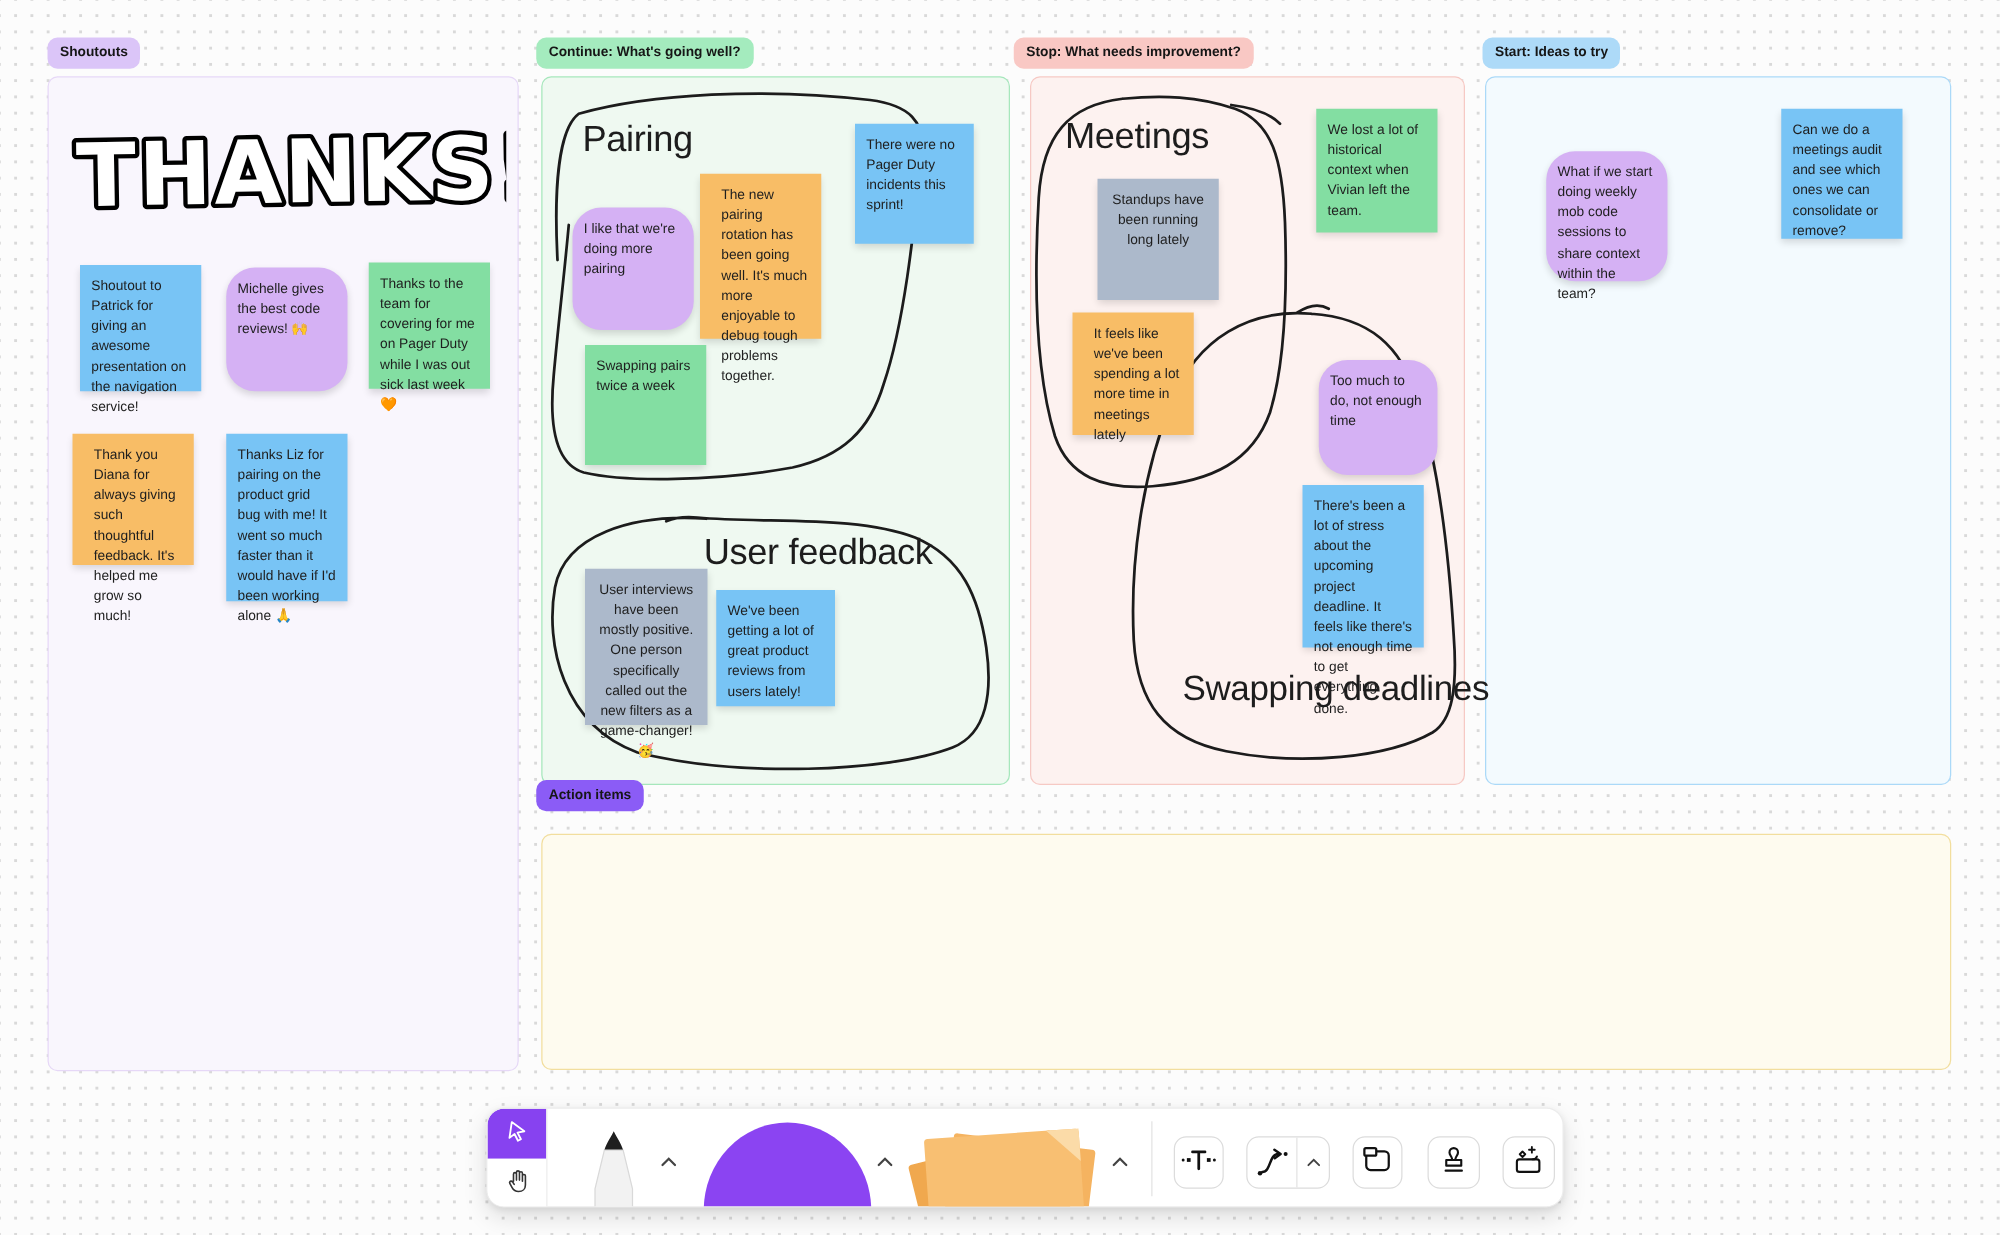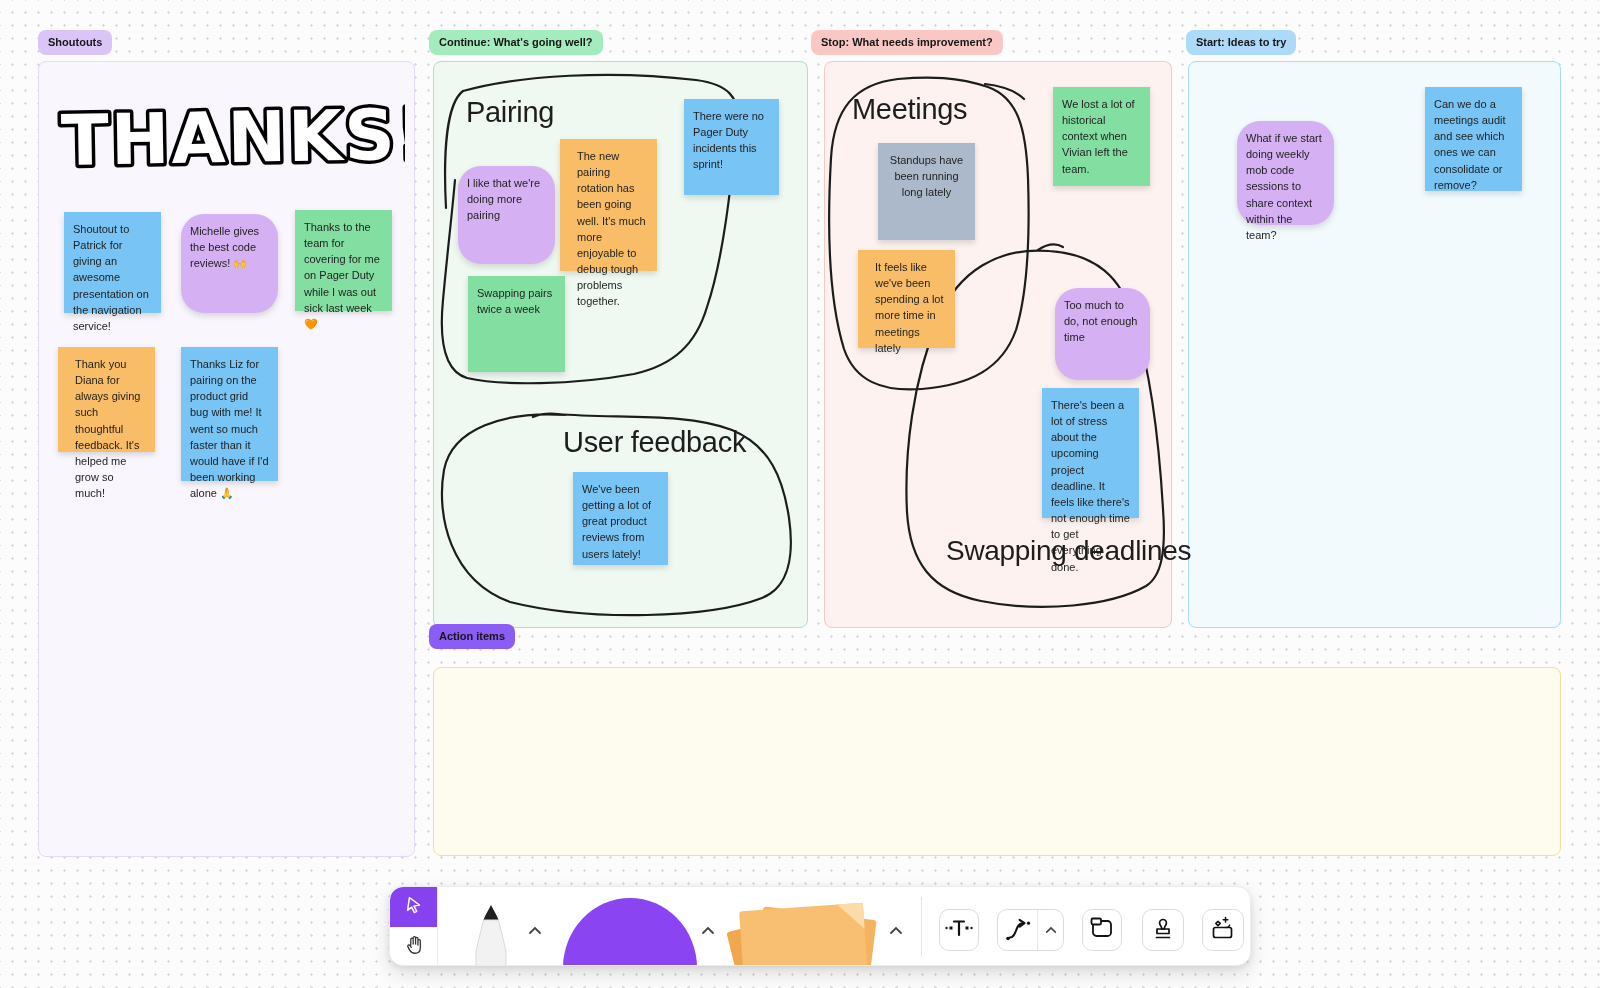--- a/index.html
+++ b/index.html
@@ -106,20 +106,21 @@
   <div class="sticky s-blue" style="left:64px;top:212px;width:97px;height:101px;">Shoutout to Patrick for giving an awesome presentation on the navigation service!</div>
   <div class="sticky s-purple" style="left:181px;top:214px;width:97px;height:99px;">Michelle gives the best code reviews! 🙌</div>
   <div class="sticky s-green" style="left:295px;top:210px;width:97px;height:101px;">Thanks to the team for covering for me on Pager Duty while I was out sick last week 🧡</div>
   <div class="sticky s-orange" style="left:58px;top:347px;width:97px;height:105px;">Thank you Diana for always giving such thoughtful feedback. It's helped me grow so much!</div>
   <div class="sticky s-blue" style="left:181px;top:347px;width:97px;height:134px;">Thanks Liz for pairing on the product grid bug with me! It went so much faster than it would have if I'd been working alone 🙏</div>
 
   <div class="sticky s-purple" style="left:458px;top:166px;width:97px;height:98px;">I like that we're doing more pairing</div>
   <div class="sticky s-orange" style="left:560px;top:139px;width:97px;height:132px;">The new pairing rotation has been going well. It's much more enjoyable to debug tough problems together.</div>
   <div class="sticky s-blue" style="left:684px;top:99px;width:95px;height:96px;">There were no Pager Duty incidents this sprint!</div>
   <div class="sticky s-green" style="left:468px;top:276px;width:97px;height:96px;">Swapping pairs twice a week</div>
+  <div class="sticky s-gray" style="left:468px;top:455px;width:98px;height:125px;">User interviews have been mostly positive. One person specifically called out the new filters as a game-changer! 🥳</div>
   <div class="sticky s-blue" style="left:573px;top:472px;width:95px;height:93px;">We've been getting a lot of great product reviews from users lately!</div>
 
   <div class="sticky s-gray" style="left:878px;top:143px;width:97px;height:97px;">Standups have been running long lately</div>
   <div class="sticky s-green" style="left:1053px;top:87px;width:97px;height:99px;">We lost a lot of historical context when Vivian left the team.</div>
   <div class="sticky s-orange" style="left:858px;top:250px;width:97px;height:98px;">It feels like we've been spending a lot more time in meetings lately</div>
   <div class="sticky s-purple" style="left:1055px;top:288px;width:95px;height:92px;">Too much to do, not enough time</div>
   <div class="sticky s-blue" style="left:1042px;top:388px;width:97px;height:130px;">There's been a lot of stress about the upcoming project deadline. It feels like there's not enough time to get everything done.</div>
 
   <div class="sticky s-purple" style="left:1237px;top:121px;width:97px;height:104px;">What if we start doing weekly mob code sessions to share context within the team?</div>
   <div class="sticky s-blue" style="left:1425px;top:87px;width:97px;height:104px;">Can we do a meetings audit and see which ones we can consolidate or remove?</div>

